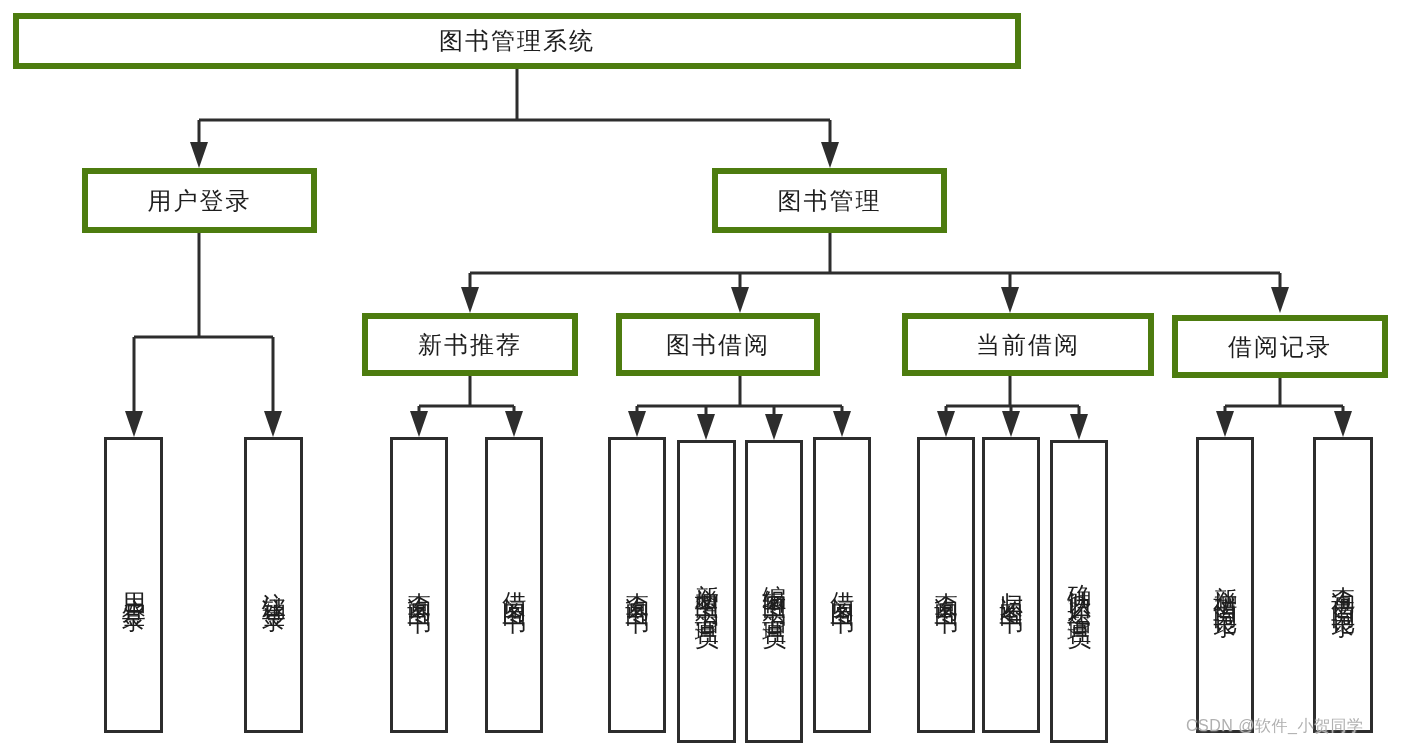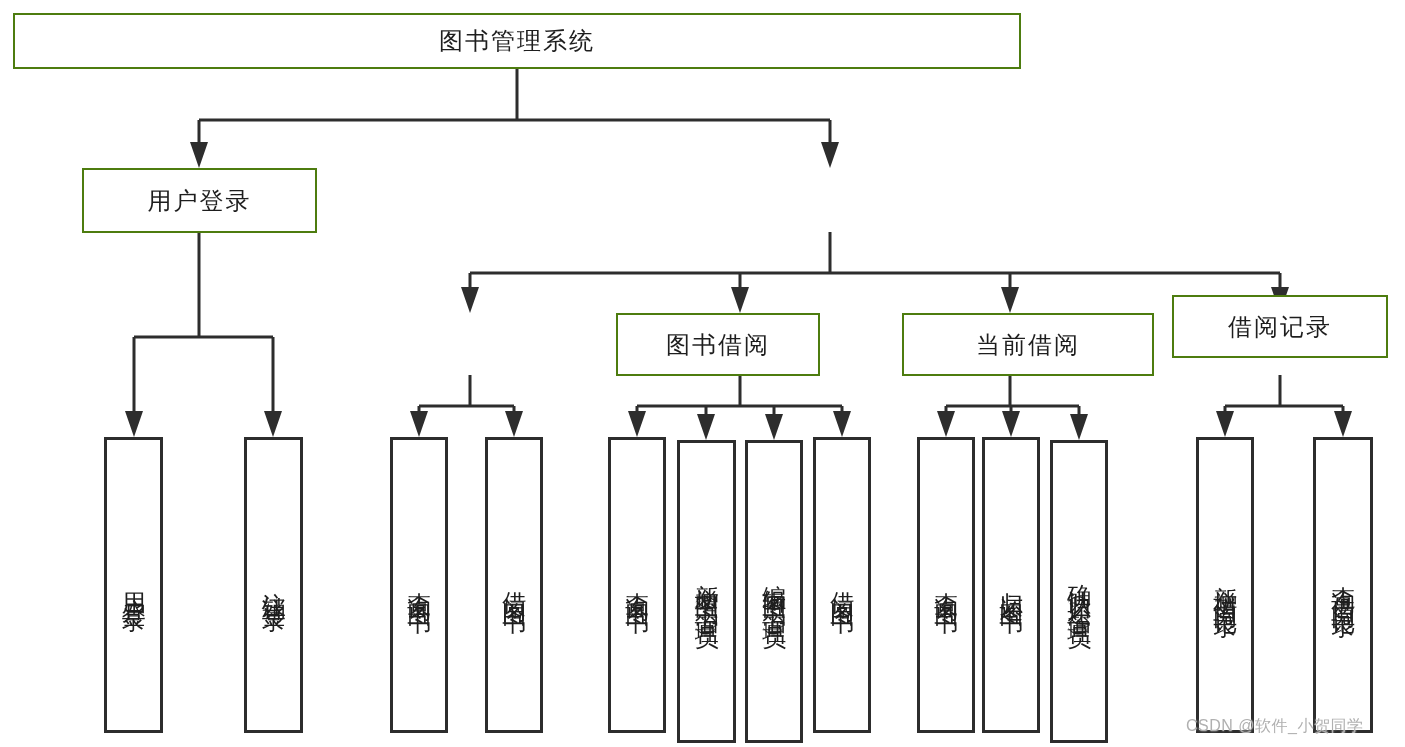--- a/index.html
+++ b/index.html
@@ -28,21 +28,21 @@
     fill: none;
   }
   #connectors .head {
     fill: #2d2d2d;
     stroke: none;
   }
   .hnode {
     position: absolute;
     box-sizing: border-box;
     background: #ffffff;
-    border: 2px solid #4d7c0f;
+    border: 6px solid #4d7c0f;
     display: flex;
     align-items: center;
     justify-content: center;
     font-size: 24px;
     letter-spacing: 2px;
     color: #1e1e1e;
     white-space: nowrap;
   }
   .vnode {
     position: absolute;
@@ -106,24 +106,26 @@
       <polygon class="head" points="1002,411 1020,411 1011,437"></polygon>
       <polygon class="head" points="1070,414 1088,414 1079,440"></polygon>
       <polygon class="head" points="1216,411 1234,411 1225,437"></polygon>
       <polygon class="head" points="1334,411 1352,411 1343,437"></polygon>
     </g>
   </svg>
 
   <div class="hnode" style="left:13px; top:13px; width:1008px; height:56px;">图书管理系统</div>
 
   <div class="hnode" style="left:82px; top:168px; width:235px; height:65px;">用户登录</div>
+  <div class="hnode" style="left:712px; top:168px; width:235px; height:65px;">图书管理</div>
 
+  <div class="hnode" style="left:362px; top:313px; width:216px; height:63px;">新书推荐</div>
   <div class="hnode" style="left:616px; top:313px; width:204px; height:63px;">图书借阅</div>
   <div class="hnode" style="left:902px; top:313px; width:252px; height:63px;">当前借阅</div>
-  <div class="hnode" style="left:1172px; top:295px; width:216px; height:63px;">借阅记录</div>
+  <div class="hnode" style="left:1172px; top:315px; width:216px; height:63px;">借阅记录</div>
 
   <div class="vnode" style="left:104px; top:437px; width:59px; height:296px;">
     <span>用户登录</span>
   </div>
   <div class="vnode" style="left:244px; top:437px; width:59px; height:296px;">
     <span>注销登录</span>
   </div>
 
   <div class="vnode" style="left:390px; top:437px; width:58px; height:296px;">
     <span>查询图书</span>

